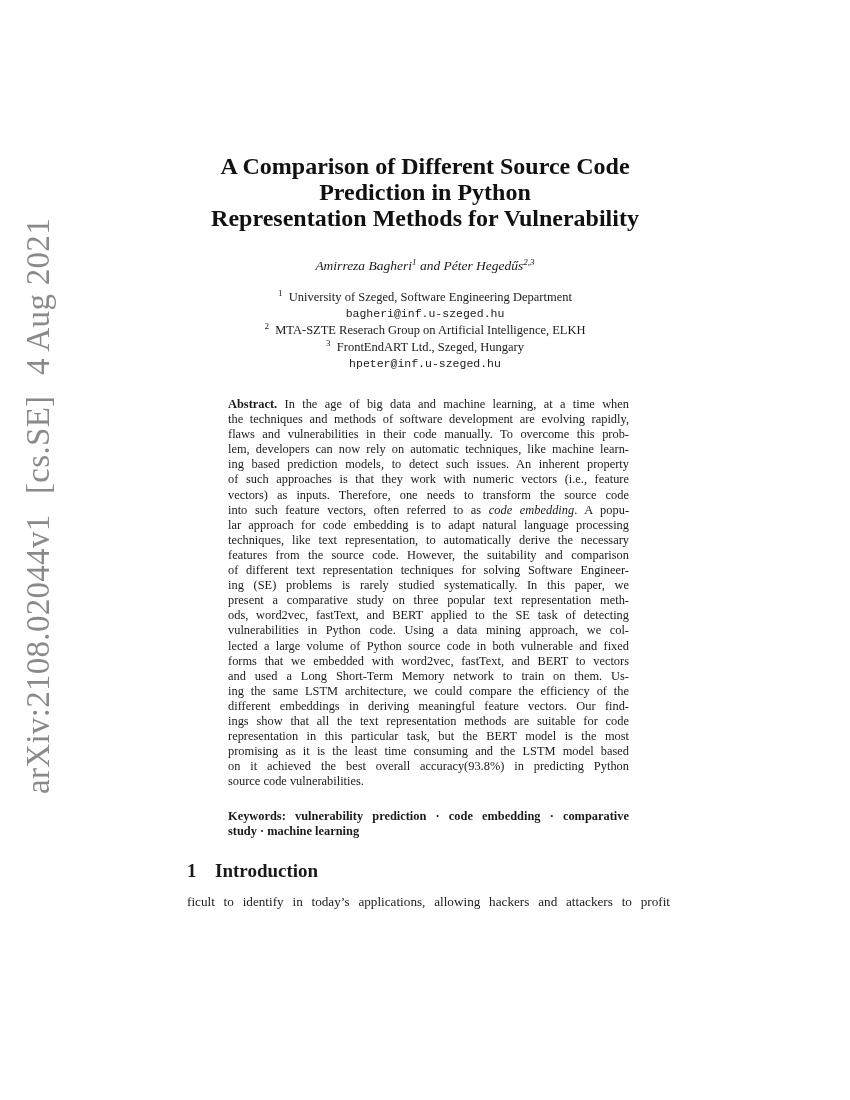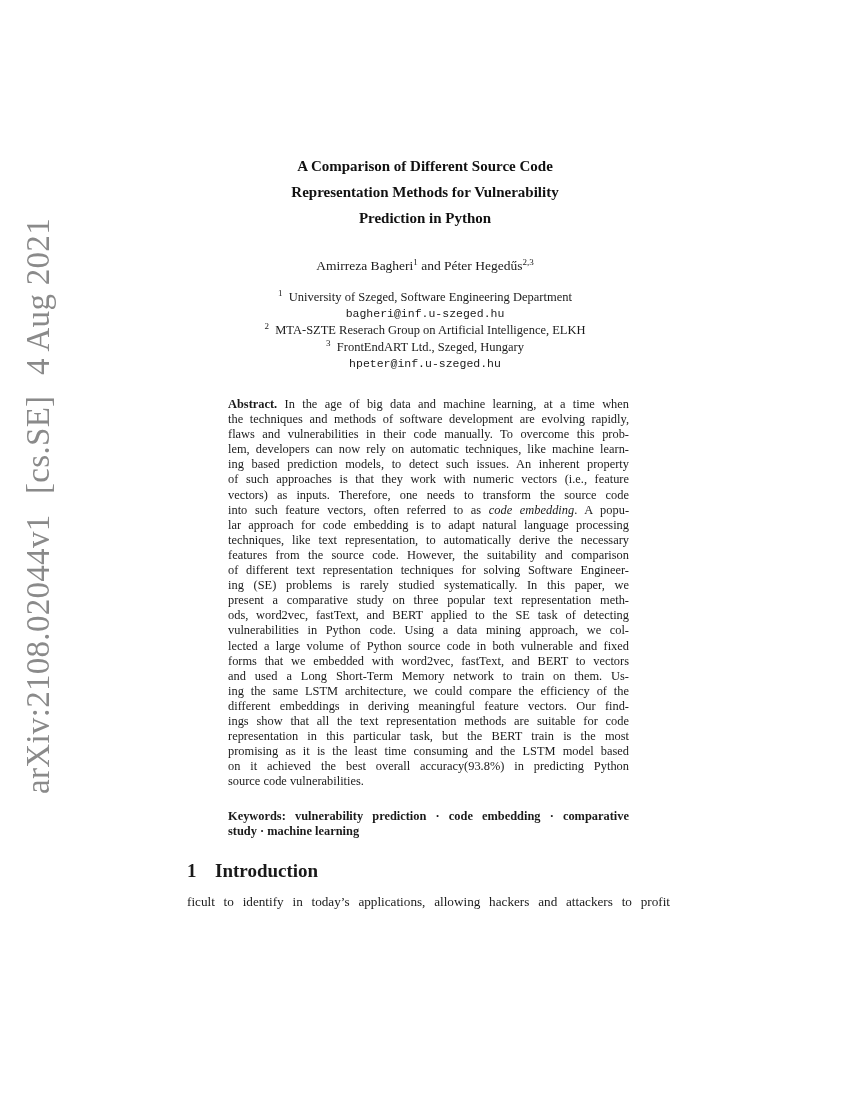--- a/index.html
+++ b/index.html
@@ -16,26 +16,26 @@
     font-family: "Liberation Serif", serif;
     font-size: 33px;
     color: #8a8a8a;
     letter-spacing: 0.3px;
   }
   .arxiv-stamp span { margin: 0 6px; }
   .title {
     position: absolute; left: 180px; width: 490px; top: 153px;
     text-align: center;
     font-family: "Liberation Serif", serif;
-    font-weight: bold; font-size: 15px; line-height: 26px;
+    font-weight: bold; font-size: 24px; line-height: 26px;
     color: #111;
   }
   .authors {
     position: absolute; left: 180px; width: 490px; top: 258px;
-    text-align: center; font-size: 13.5px;
+    text-align: center; font-size: 13.5px; font-style: italic;
   }
   sup { font-size: 9px; vertical-align: super; line-height: 0; }
   .affil {
     position: absolute; left: 180px; width: 490px; top: 289px;
     text-align: center; font-size: 12.5px; line-height: 16.2px;
   }
   .mono { font-family: "Liberation Mono", "DejaVu Sans Mono", monospace; font-size: 11.5px; }
   .abstract {
     position: absolute; left: 228px; width: 401px; top: 381px;
     font-size: 12.4px; line-height: 15.1px;
@@ -65,22 +65,22 @@
 <body>
 
 <div class="arxiv-stamp">
   <span>arXiv:2108.02044v1</span>
   <span>[cs.SE]</span>
   <span>4 Aug 2021</span>
 </div>
 
 <div class="title">
   <div>A Comparison of Different Source Code</div>
+  <div>Prediction in Python</div>
   <div>Representation Methods for Vulnerability</div>
-  <div>Prediction in Python</div>
 </div>
 
 <div class="authors">
   <span>Amirreza Bagheri</span><sup>1</sup>
   <span>and</span>
   <span>Péter Hegedűs</span><sup>2,3</sup>
 </div>
 
 <div class="affil">
   <div><sup>1</sup>&nbsp; <span>University of Szeged, Software Engineering Department</span></div>
@@ -106,21 +106,21 @@
   <span class="line">ing (SE) problems is rarely studied systematically. In this paper, we</span>
   <span class="line">present a comparative study on three popular text representation meth-</span>
   <span class="line">ods, word2vec, fastText, and BERT applied to the SE task of detecting</span>
   <span class="line">vulnerabilities in Python code. Using a data mining approach, we col-</span>
   <span class="line">lected a large volume of Python source code in both vulnerable and fixed</span>
   <span class="line">forms that we embedded with word2vec, fastText, and BERT to vectors</span>
   <span class="line">and used a Long Short-Term Memory network to train on them. Us-</span>
   <span class="line">ing the same LSTM architecture, we could compare the efficiency of the</span>
   <span class="line">different embeddings in deriving meaningful feature vectors. Our find-</span>
   <span class="line">ings show that all the text representation methods are suitable for code</span>
-  <span class="line">representation in this particular task, but the BERT train is the most</span>
+  <span class="line">representation in this particular task, but the BERT model is the most</span>
   <span class="line">promising as it is the least time consuming and the LSTM model based</span>
   <span class="line">on it achieved the best overall accuracy(93.8%) in predicting Python</span>
   <span class="line last">source code vulnerabilities.</span>
 </div>
 
 <div class="keywords">
   <span class="line"><b>Keywords:</b><span> vulnerability prediction · code embedding · comparative</span></span>
   <span class="line last">study · machine learning</span>
 </div>
 

